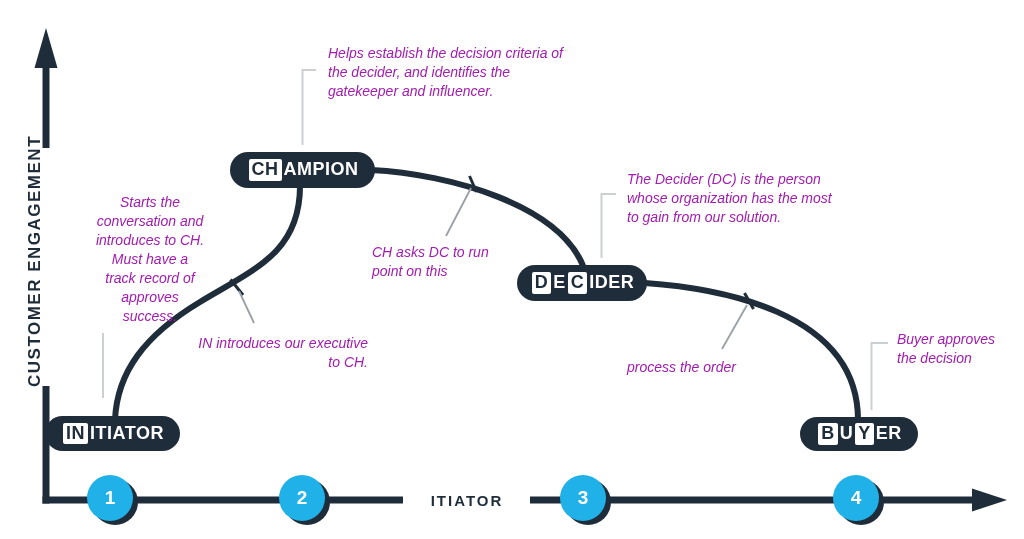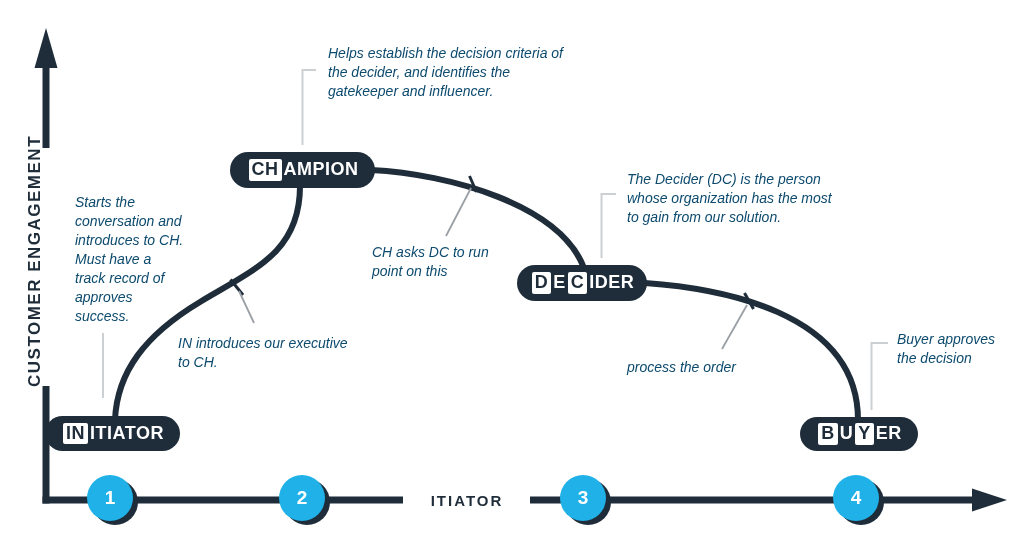--- a/index.html
+++ b/index.html
@@ -27,23 +27,23 @@
   
   .seq-circle{position:absolute;width:46px;height:46px;border-radius:50%;
     background:#1fb1e7;box-shadow:5px 4px 0 #1f2d3a;color:#fff;font-weight:bold;
     font-size:19px;display:flex;align-items:center;justify-content:center;}
   #seq-1{left:87px;top:475px;}
   #seq-2{left:279px;top:475px;}
   #seq-3{left:560px;top:475px;}
   #seq-4{left:833px;top:475px;}
 
   
-  .note{position:absolute;color:#0c4a6e;font-style:italic;font-size:14px;line-height:19px;}
-  #note-initiator{left:75px;top:193px;width:150px;}
-  #note-in-to-ch{left:178px;top:334px;width:190px;text-align:left;}
+  .note{position:absolute;color:#a21caf;font-style:italic;font-size:14px;line-height:19px;}
+  #note-initiator{left:75px;top:193px;width:150px;text-align:center;}
+  #note-in-to-ch{left:178px;top:334px;width:190px;text-align:right;}
   #note-champion{left:328px;top:44px;width:260px;}
   #note-ch-to-dc{left:372px;top:243px;width:150px;}
   #note-decider{left:627px;top:170px;width:230px;}
   #note-dc-to-by{left:627px;top:358px;width:150px;}
   #note-buyer{left:897px;top:330px;width:130px;}
 </style>
 </head>
 <body>
 
 <div id="stage">

